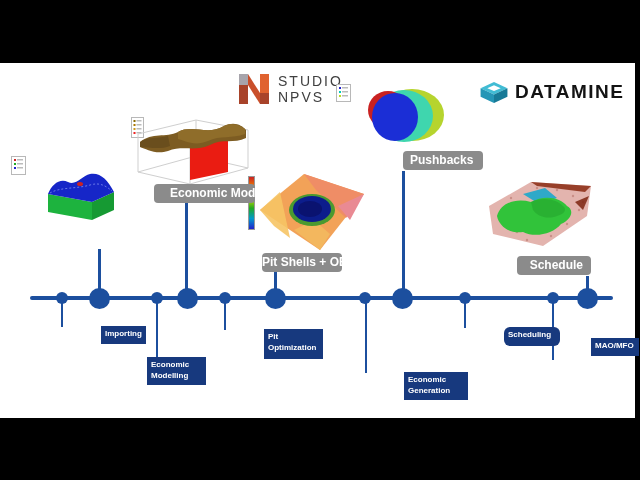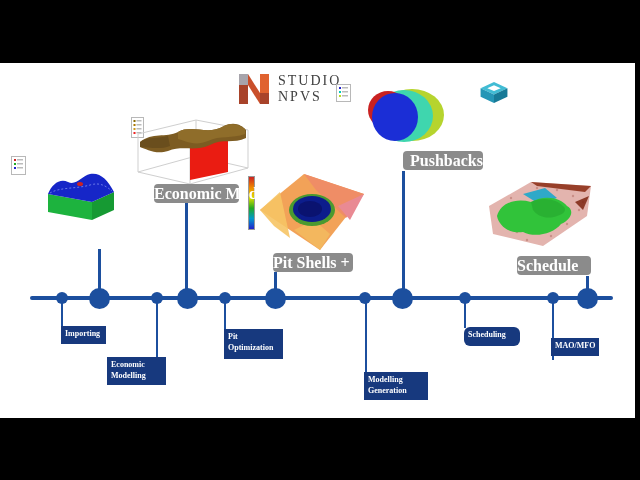--- a/index.html
+++ b/index.html
@@ -1,17 +1,17 @@
 <!DOCTYPE html>
 <html style="--timeline-blue: #1c4f9e; --stage-navy: #17397e; --milestone-gray: #8b8b8b; --slide-white: #ffffff; --letterbox-black: #000000; --studio-text-gray: #404040; --datamine-text-black: #131313; --datamine-teal: #2fa9c2; --npvs-orange: #c8542f;"><head>
 <meta charset="utf-8">
 <style>
   html,body{margin:0;padding:0;background:#000;}
   .stage{position:relative;width:640px;height:428px;background:var(--letterbox-black,#000);
-         font-family:Liberation Serif, serif;overflow:hidden;}
+         font-family:Liberation Sans, sans-serif;overflow:hidden;}
   .slide{position:absolute;left:0;top:63px;width:635px;height:355px;background:var(--slide-white,#fff);}
 
   
   .studio-logo{position:absolute;left:239px;top:74px;width:30px;height:30px;}
   .studio-text{position:absolute;left:278px;top:73px;color:var(--studio-text-gray,#404040);
                font-size:14px;letter-spacing:2px;line-height:16px;font-weight:400;}
   .datamine-icon{position:absolute;left:479px;top:82px;width:30px;height:23px;}
   .datamine-text{position:absolute;left:515px;top:81px;color:var(--datamine-text-black,#131313);
                  font-size:19px;font-weight:bold;letter-spacing:1.5px;}
 
@@ -19,24 +19,24 @@
   .tl-line{position:absolute;left:30px;top:296px;width:583px;height:4px;border-radius:2px;
            background:var(--timeline-blue,#1c4f9e);}
   .dot{position:absolute;width:21px;height:21px;top:288px;border-radius:50%;
        background:var(--timeline-blue,#1c4f9e);}
   .dot.small{width:12px;height:12px;top:292px;}
   .vline{position:absolute;width:3px;background:var(--timeline-blue,#1c4f9e);}
   .vline.down{width:2px;}
 
   
   .milestone{position:absolute;height:19px;line-height:19px;background:var(--milestone-gray,#8b8b8b);
-             color:#fff;font-size:16px;font-weight:bold;text-align:center;border-radius:4px;
+             color:#fff;font-size:12px;font-weight:bold;text-align:center;border-radius:4px;
              white-space:nowrap;}
   .stage-box{position:absolute;background:var(--stage-navy,#17397e);color:#fff;font-size:8px;
-             font-weight:bold;line-height:1.35;padding:3px 4px;box-sizing:border-box;}
+             font-weight:bold;line-height:1.35;padding:3px 4px;box-sizing:border-box;margin-left:40px;}
 
   .fig{position:absolute;}
   .legend{position:absolute;background:#fff;border:1px solid #b8b8b8;}
   .colorbar{position:absolute;left:248px;top:176px;width:5px;height:52px;border:1px solid #999;
             background:linear-gradient(to bottom,#c22,#e80,#dd0,#2a2,#09c,#22c);}
 </style>
 </head>
 <body>
 
 <div class="stage">
@@ -53,20 +53,21 @@
     <div>STUDIO</div>
     <div>NPVS</div>
   </div>
 
   <svg class="datamine-icon" viewBox="0 0 30 24">
     <polygon points="15,0 29,6.5 15,13 1,6.5" fill="#41bcd4"></polygon>
     <polygon points="15,3.5 22,6.5 15,9.5 8,6.5" fill="#ffffff"></polygon>
     <polygon points="1,6.5 15,13 15,22 1,15.5" fill="#2596b6"></polygon>
     <polygon points="15,13 29,6.5 29,15.5 15,22" fill="#177a97"></polygon>
   </svg>
+  <div class="datamine-text">DATAMINE</div>
 
   <svg class="legend" style="left:11px;top:156px;width:13px;height:17px;" viewBox="0 0 13 17">
     <rect x="2" y="2" width="2" height="2" fill="#c22"></rect>
       <rect x="5" y="2" width="6" height="1.5" fill="#bbb"></rect>
     <rect x="2" y="6" width="2" height="2" fill="#2a2"></rect>
       <rect x="5" y="6" width="6" height="1.5" fill="#bbb"></rect>
     <rect x="2" y="10" width="2" height="2" fill="#22c"></rect>
       <rect x="5" y="10" width="6" height="1.5" fill="#bbb"></rect>
   </svg>
   <svg class="legend" style="left:131px;top:117px;width:11px;height:19px;" viewBox="0 0 11 19">
@@ -175,24 +176,24 @@
   <div class="dot" style="left:392px;"></div>
   <div class="dot" style="left:577px;"></div>
 
   <div class="dot small" style="left:56px;"></div>
   <div class="dot small" style="left:151px;"></div>
   <div class="dot small" style="left:219px;"></div>
   <div class="dot small" style="left:359px;"></div>
   <div class="dot small" style="left:459px;"></div>
   <div class="dot small" style="left:547px;"></div>
 
-  <div class="milestone" style="left:154px;top:184px;width:85px;">Economic Model</div>
-  <div class="milestone" style="left:273px;top:253px;width:80px;">Pit Shells + OES</div>
+  <div class="milestone" style="left:154px;top:184px;width:85px;padding-left:16px;">Economic Model</div>
+  <div class="milestone" style="left:262px;top:253px;width:80px;">Pit Shells + OES</div>
   <div class="milestone" style="left:403px;top:151px;width:80px;text-align:left;padding-left:7px;box-sizing:border-box;">Pushbacks</div>
-  <div class="milestone" style="left:517px;top:256px;width:74px;text-align:left;padding-right:8px;box-sizing:border-box;">Schedule</div>
+  <div class="milestone" style="left:517px;top:256px;width:74px;text-align:right;padding-right:8px;box-sizing:border-box;">Schedule</div>
 
   <div class="stage-box" style="left:61px;top:326px;width:45px;height:18px;">Importing</div>
   <div class="stage-box" style="left:224px;top:329px;width:59px;height:30px;">Pit Optimization</div>
   <div class="stage-box" style="left:107px;top:357px;width:59px;height:28px;">Economic Modelling</div>
-  <div class="stage-box" style="left:364px;top:372px;width:64px;height:28px;">Modelling Generation</div>
+  <div class="stage-box" style="left:364px;top:372px;width:64px;height:28px;">Economic Generation</div>
   <div class="stage-box" style="left:464px;top:327px;width:56px;height:19px;border-radius:6px;">Scheduling</div>
   <div class="stage-box" style="left:551px;top:338px;width:48px;height:18px;">MAO/MFO</div>
 </div>
 
 </body></html>

